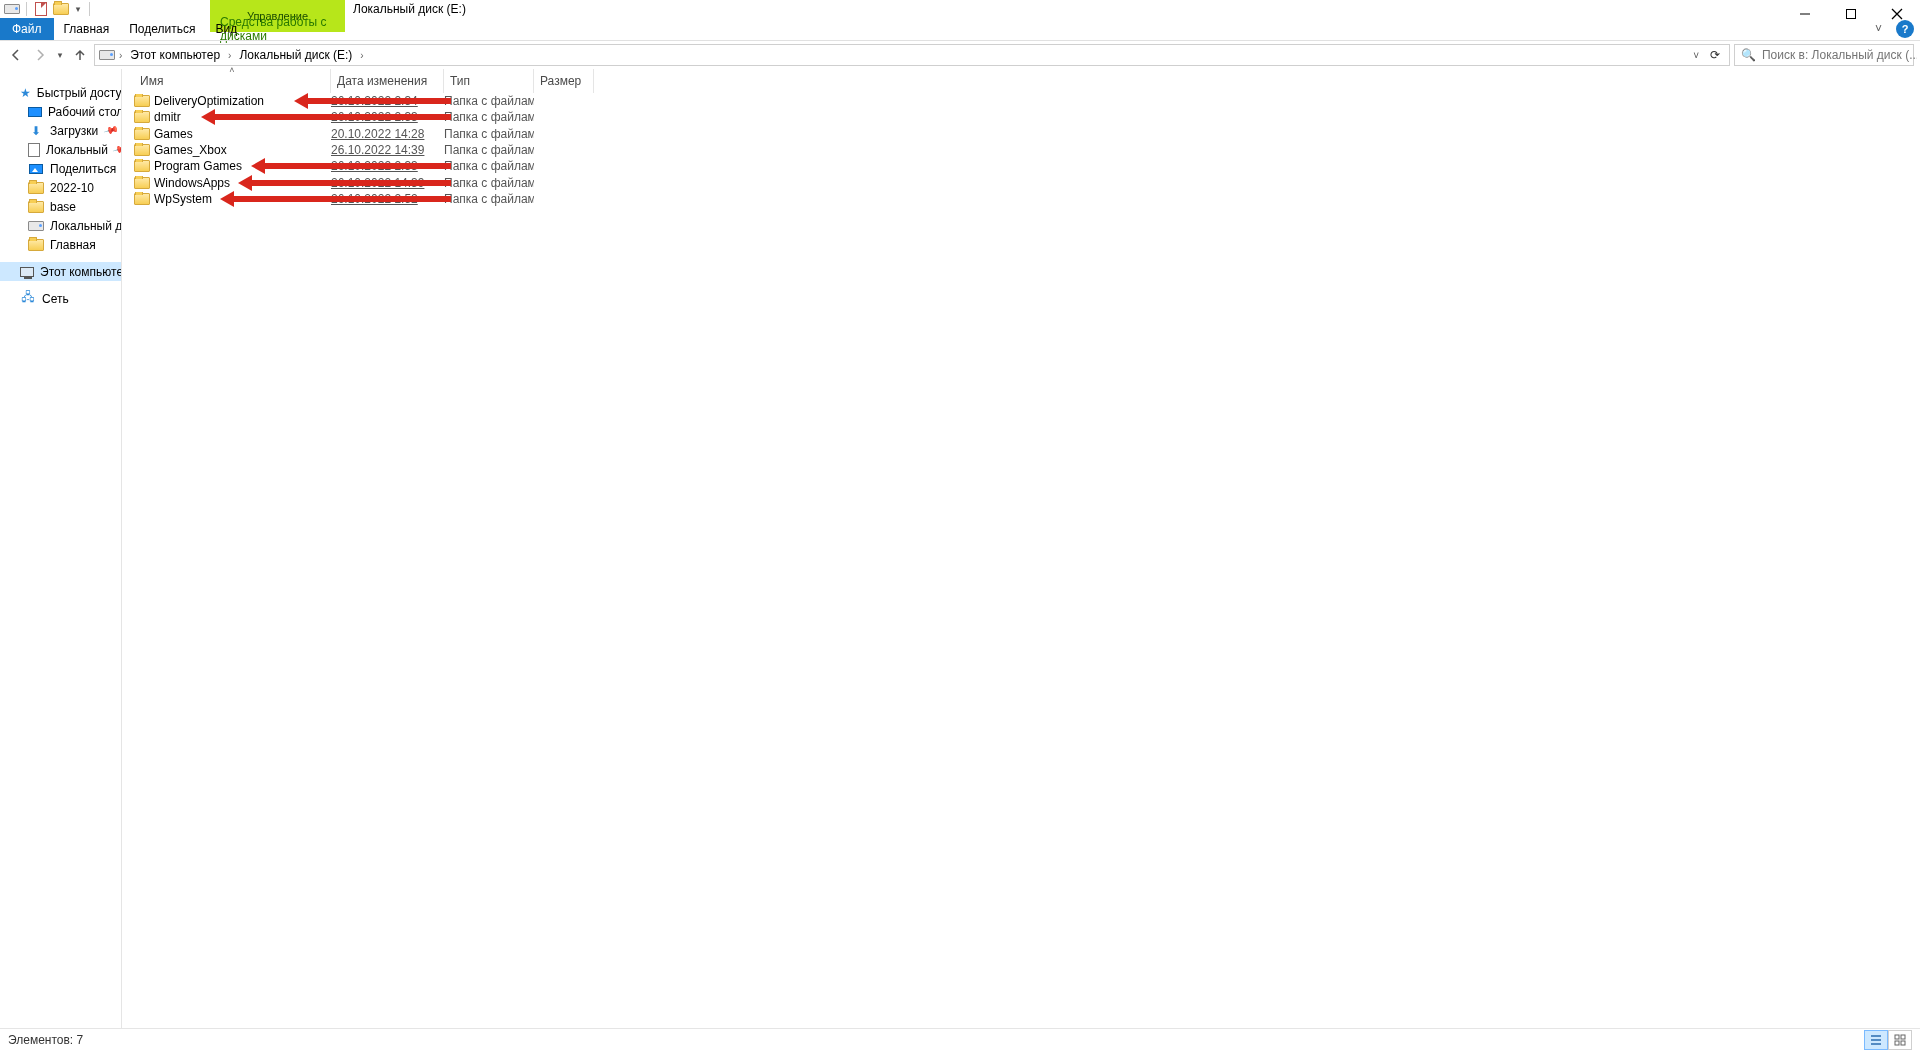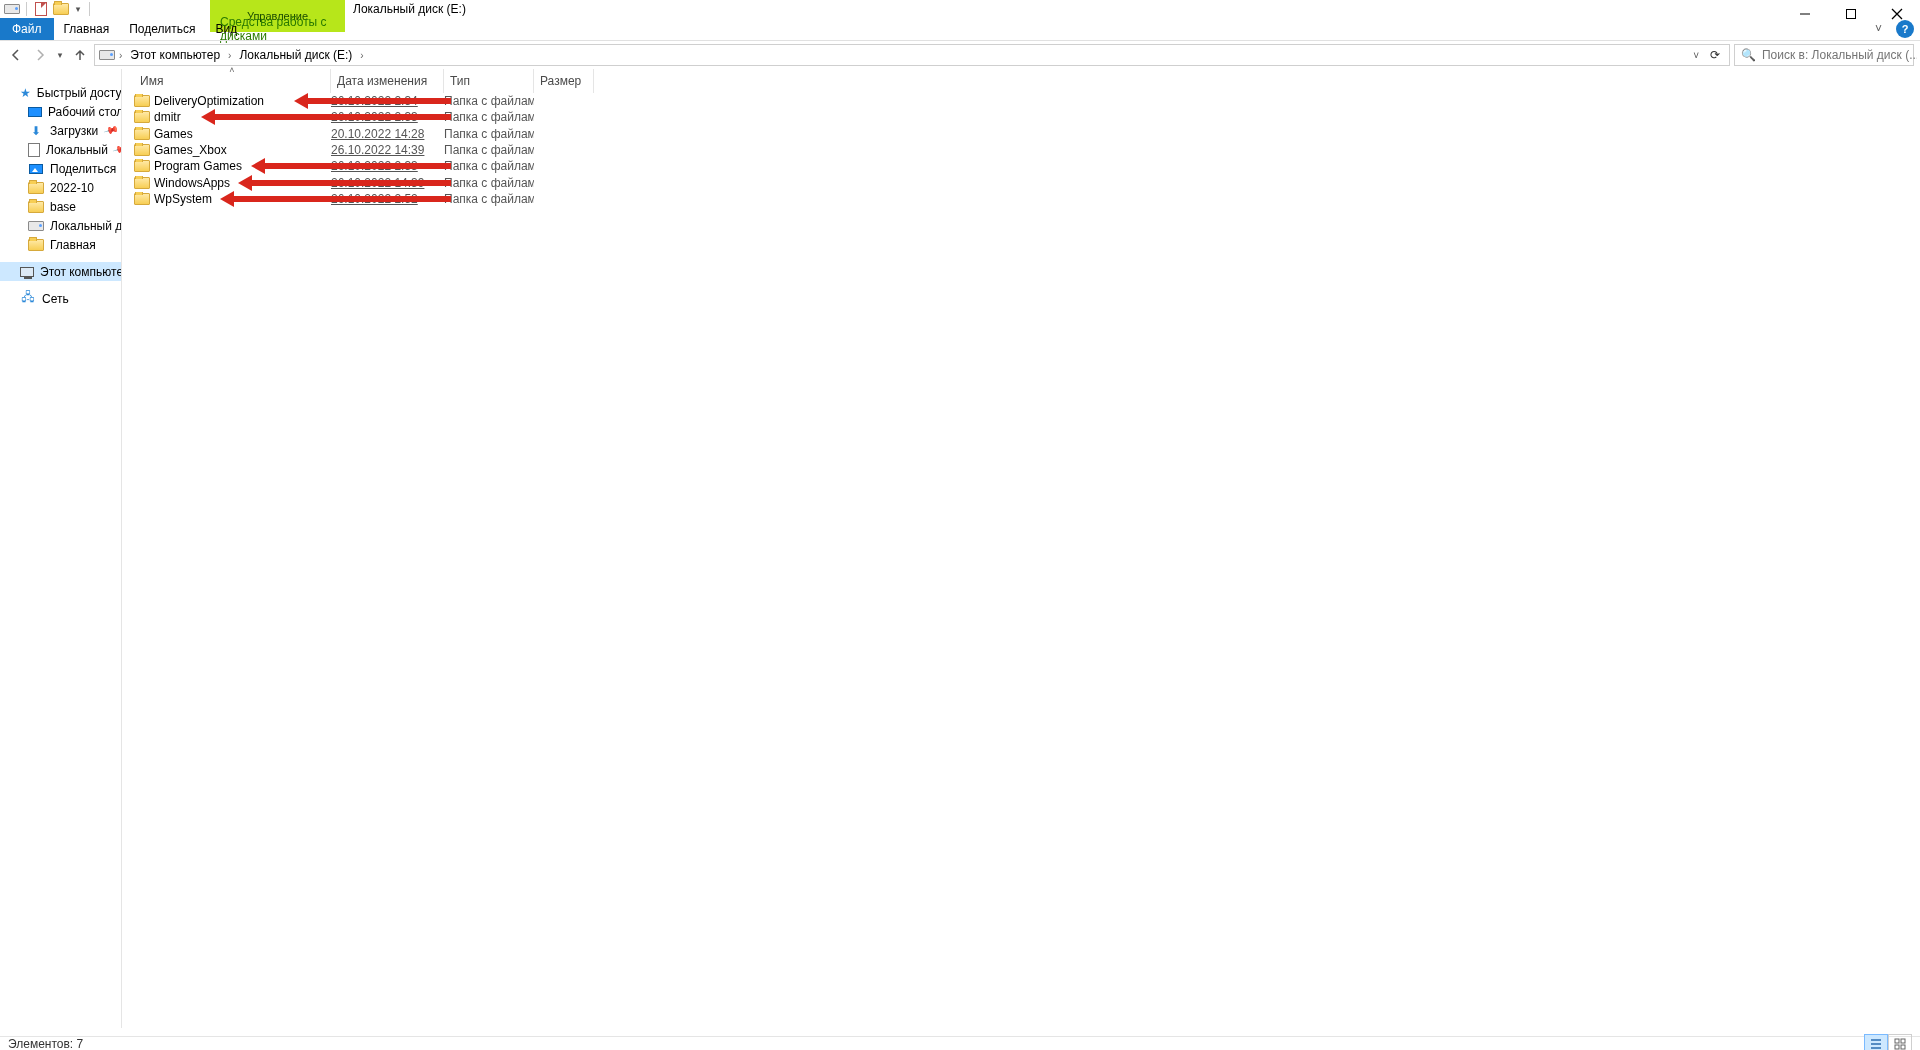--- a/index.html
+++ b/index.html
@@ -85,21 +85,21 @@
 .cell.type { width:90px; color:#555; }
 .cell.size { width:60px; color:#555; }
 .ficon { width:16px; height:12px; background:linear-gradient(#ffe9a6,#f7ce54); border:1px solid #d6a93b; border-radius:1px; position:relative; flex-shrink:0; }
 .ficon::before { content:""; position:absolute; top:-3px; left:0; width:6px; height:3px; background:#f7ce54; border:1px solid #d6a93b; border-bottom:none; border-radius:1px 1px 0 0; }
 
 
 .red-arrow { position:absolute; height:6px; background:#d9261c; top:50%; transform:translateY(-50%); pointer-events:none; }
 .red-arrow::before { content:""; position:absolute; left:-14px; top:-5px; width:0; height:0; border-top:8px solid transparent; border-bottom:8px solid transparent; border-right:14px solid #d9261c; }
 
 
-.statusbar { position:absolute; left:0; right:0; bottom:0; height:14px; border-top:1px solid #e5e5e5; display:flex; align-items:center; padding:0 8px; color:#333; }
+.statusbar { position:absolute; left:0; right:0; bottom:0; height:22px; border-top:1px solid #e5e5e5; display:flex; align-items:center; padding:0 8px; color:#333; }
 .view-switch { margin-left:auto; display:flex; gap:0; }
 .view-btn { width:24px; height:20px; border:1px solid #cfcfcf; display:flex; align-items:center; justify-content:center; }
 .view-btn.active { background:#cde8ff; border-color:#7abaff; }
 </style>
 </head>
 <body>
 
 <div class="titlebar">
   <div class="qat">
     <span class="qat-icon">

